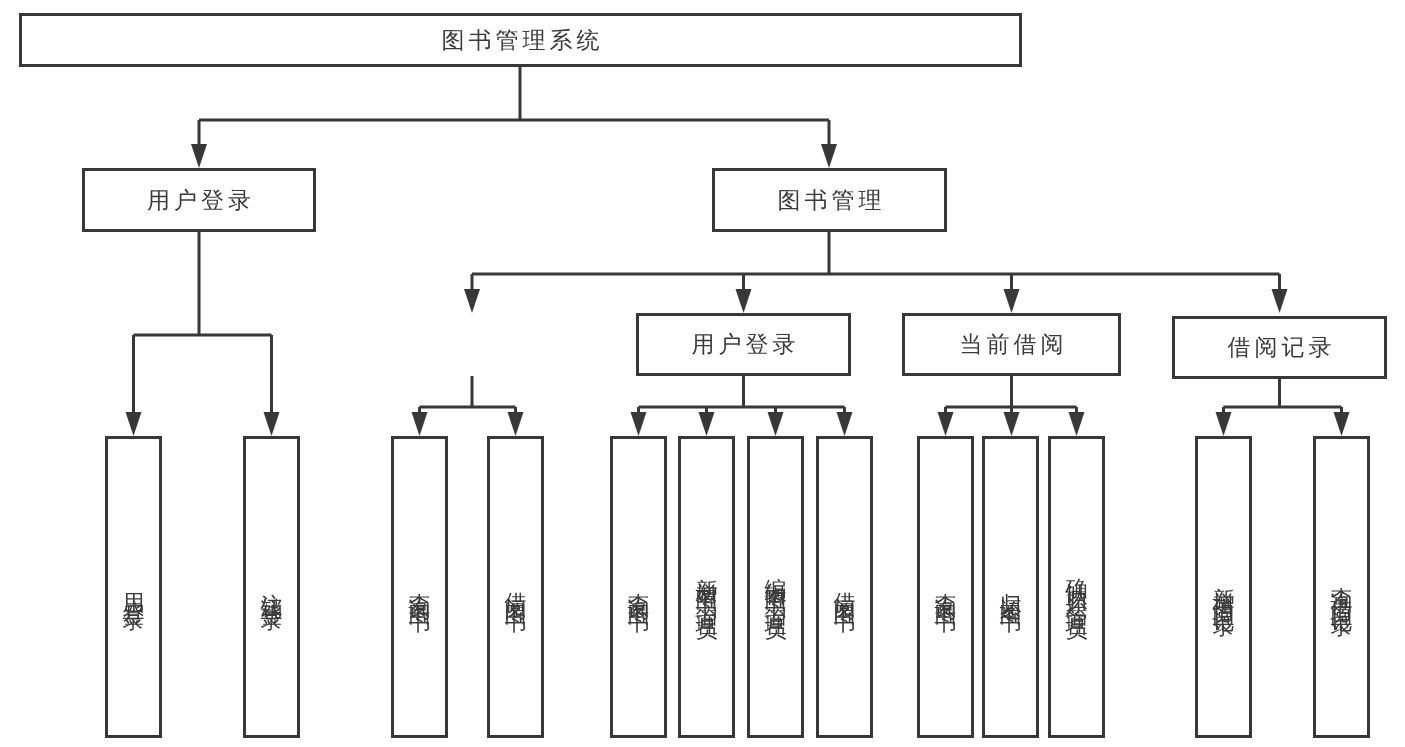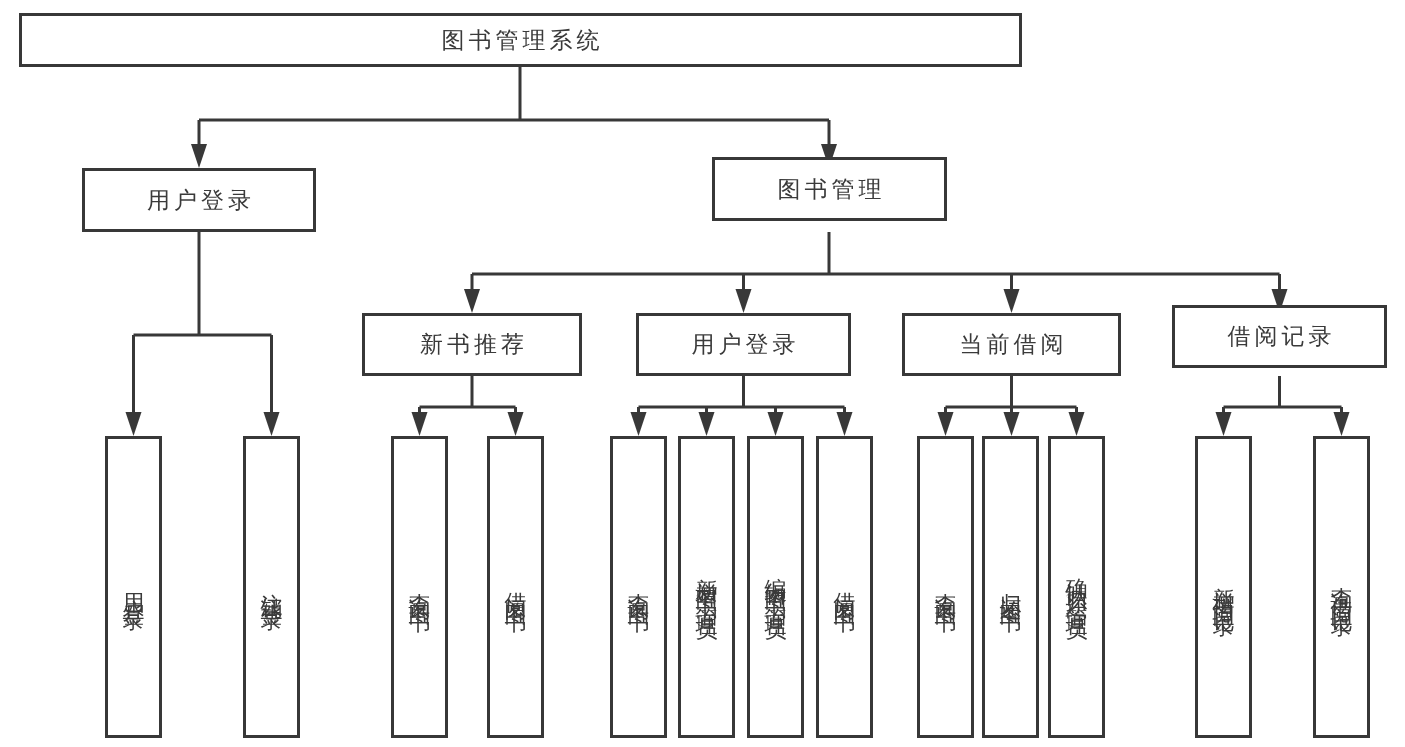--- a/index.html
+++ b/index.html
@@ -123,34 +123,31 @@
     </g>
   </svg>
 
   <div class="box hbox" style="left:19px; top:13px; width:1003px; height:54px;">
     <span>图书管理系统</span>
   </div>
 
   <div class="box hbox" style="left:82px; top:168px; width:234px; height:64px;">
     <span>用户登录</span>
   </div>
-  <div class="box hbox" style="left:712px; top:157px; width:235px; height:64px;">
+  <div class="box hbox" style="left:712px; top:168px; width:235px; height:64px;">
     <span>图书管理</span>
   </div>
 
-  <div class="box hbox" style="left:362px; top:313px; width:220px; height:63px;">
-    <span>新书推荐</span>
-  </div>
   <div class="box hbox" style="left:636px; top:313px; width:215px; height:63px;">
     <span>用户登录</span>
   </div>
   <div class="box hbox" style="left:902px; top:313px; width:219px; height:63px;">
     <span>当前借阅</span>
   </div>
-  <div class="box hbox" style="left:1172px; top:305px; width:215px; height:63px;">
+  <div class="box hbox" style="left:1172px; top:316px; width:215px; height:63px;">
     <span>借阅记录</span>
   </div>
 
   <div class="box leaf" style="left:105px; top:436px; width:57px; height:302px;">
     <span>用户登录</span>
   </div>
   <div class="box leaf" style="left:243px; top:436px; width:57px; height:302px;">
     <span>注销登录</span>
   </div>
 

